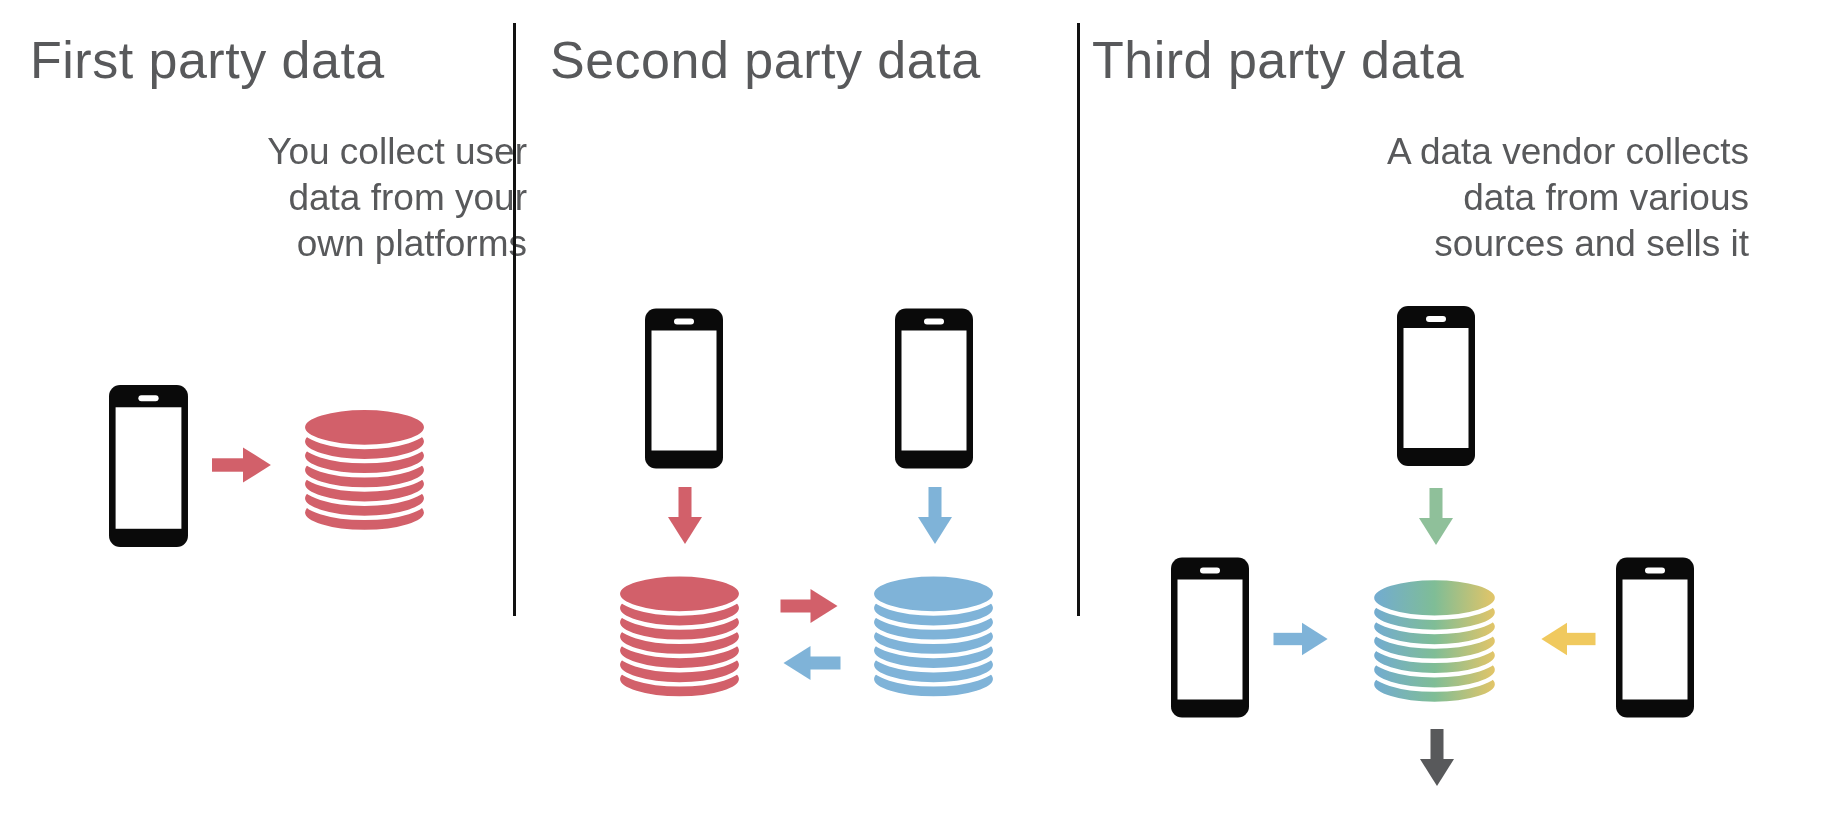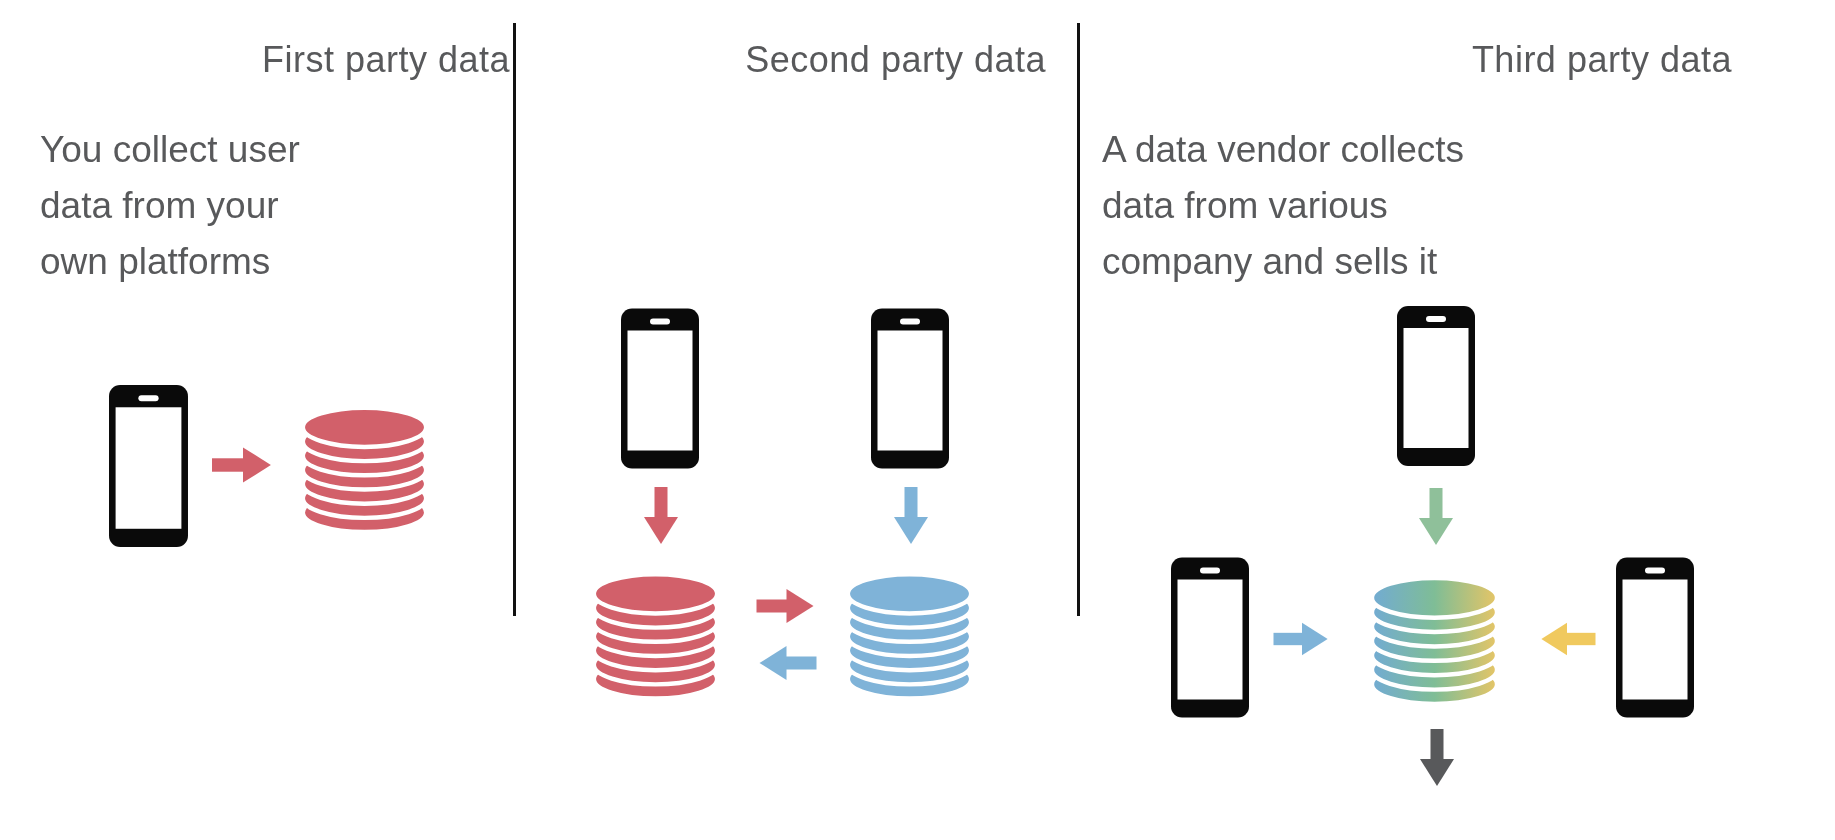--- a/index.html
+++ b/index.html
@@ -6,41 +6,41 @@
   .canvas {
     position: relative;
     width: 1835px;
     height: 840px;
     background: var(--canvas-bg, #fff);
     overflow: hidden;
     font-family: "Liberation Sans", "DejaVu Sans", sans-serif;
   }
   .col { position: absolute; top: 0; height: 100%; }
   .col-1 { left: 0;     width: 513px; }
-  .col-2 { left: 509px; width: 565px; text-decoration: underline; }
+  .col-2 { left: 533px; width: 565px; text-decoration: underline; }
   .col-3 { left: 1078px; width: 757px; border-radius: 12px; }
 
   .title {
     position: absolute;
     margin: 0;
-    font-size: 36px;
+    font-size: 52px;
     font-weight: 500;
     letter-spacing: 0.5px;
     color: var(--text-gray);
-    text-align: right;
+    text-align: left;
     line-height: 56px;
   }
   .desc {
     position: absolute;
-    margin: 10px;
+    margin: 17px;
     font-size: 37px;
     font-weight: 400;
     color: var(--text-gray);
-    text-align: left;
-    line-height: 56px;
+    text-align: right;
+    line-height: 46px;
     white-space: pre-line;
   }
   .gfx { position: absolute; display: block; }
   .divider {
     position: absolute;
     width: 3px;
     background: var(--divider);
   }
   
   .ink-red    { color: var(--red); }
@@ -147,21 +147,21 @@
         <use href="#sym-arrow-right"></use>
       </svg>
   </section>
 
   <div class="divider" style="left:1077px; top:23px; height:593px"></div>
 
   <section class="col col-3">
     <h2 class="title" style="left:14px; top:32px; width:640px">Third party data</h2>
     <p class="desc" style="left:14px; top:112px; width:640px">A data vendor collects
 data from various
-company and sells it</p>
+sources and sells it</p>
 
     <svg class="gfx ink-phone" style="left:319px; top:305px; width:78px; height:162px">
         <use href="#sym-phone"></use>
       </svg>
 
     <svg class="gfx ink-green" style="left:338px; top:486px; width:40px; height:64px">
         <use href="#sym-arrow-down"></use>
       </svg>
 
     <svg class="gfx ink-phone" style="left:93px; top:557px; width:78px; height:161px">

